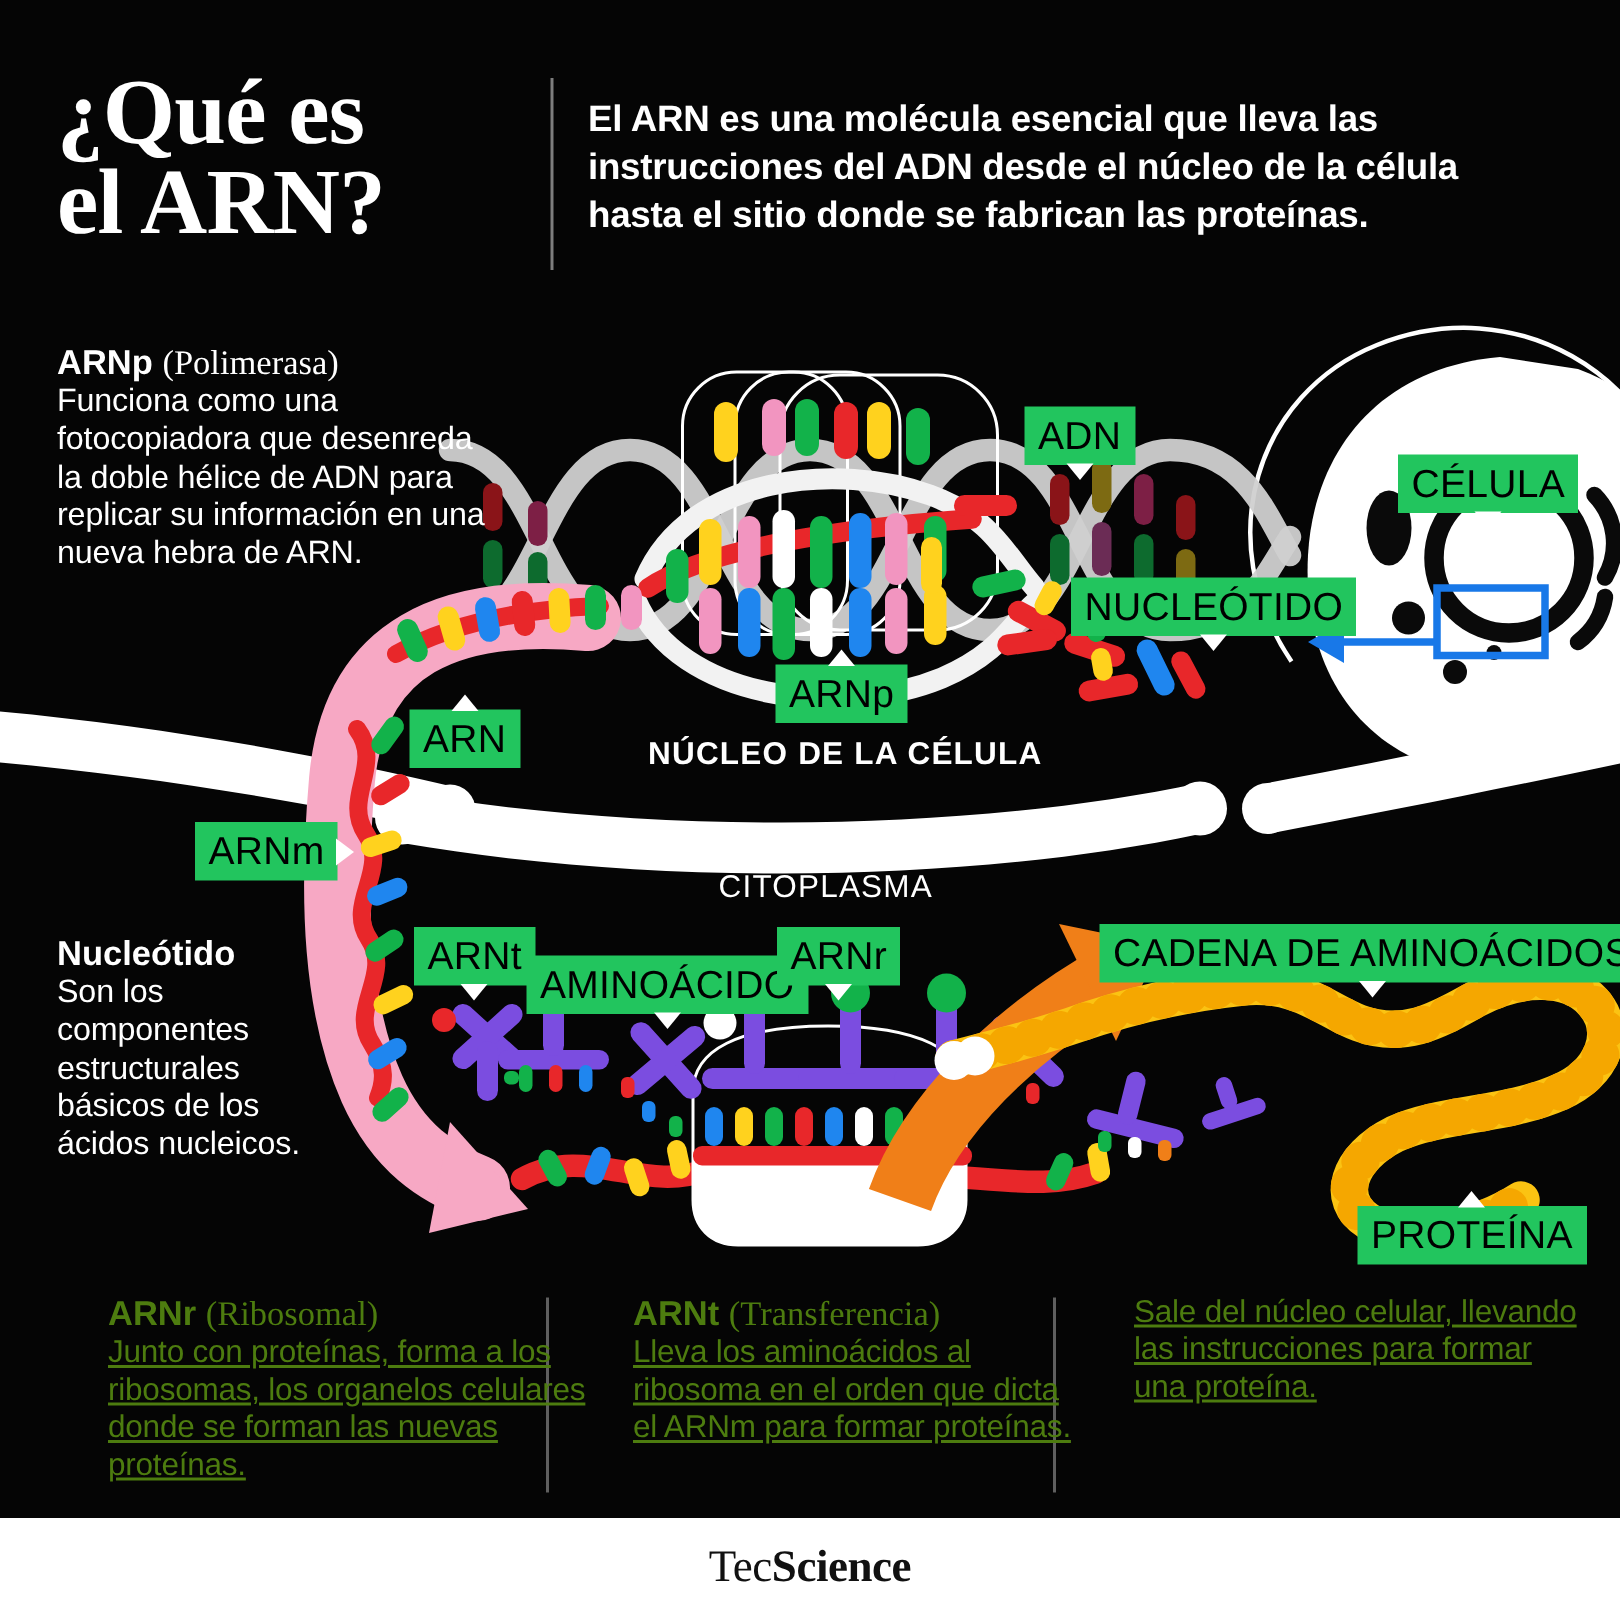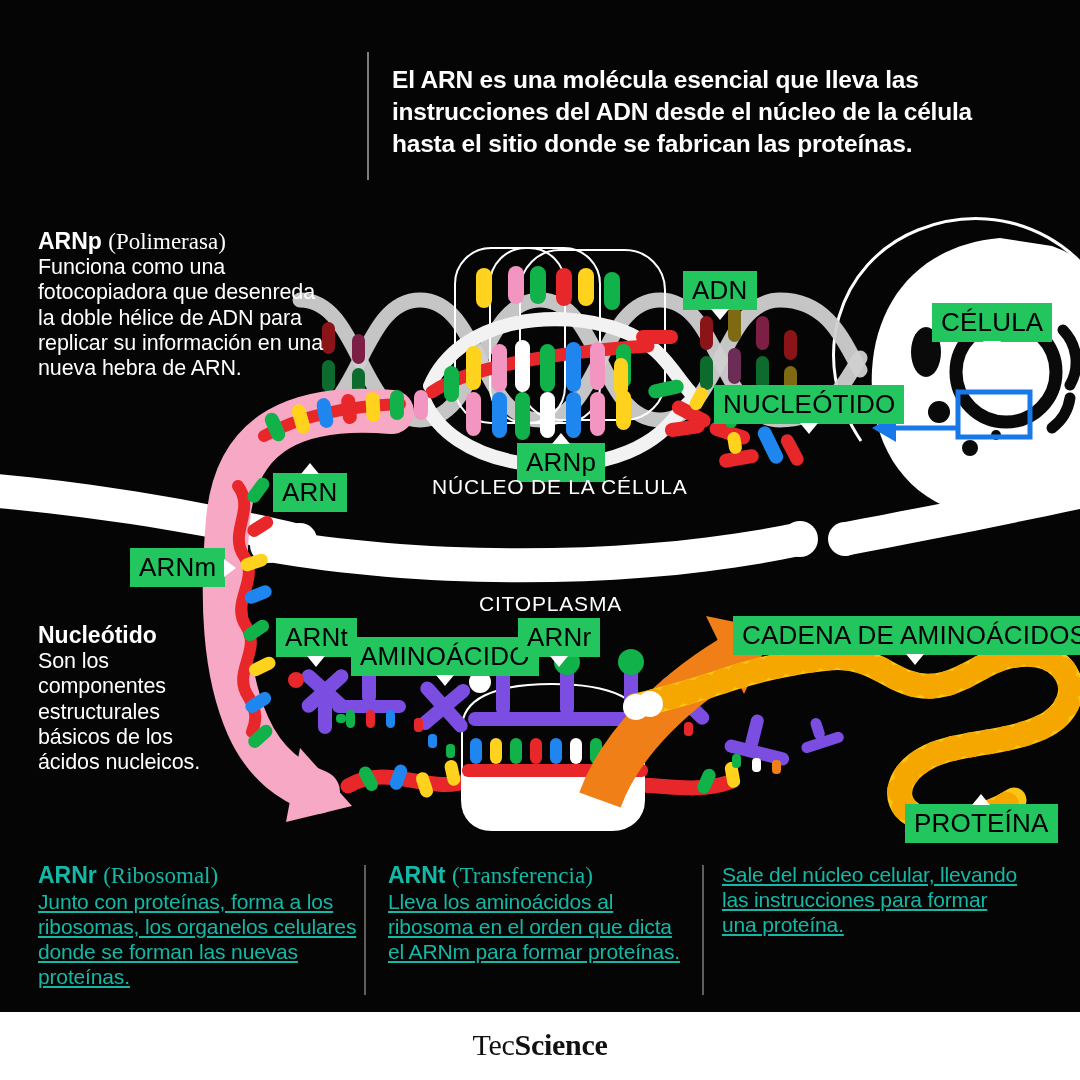--- a/index.html
+++ b/index.html
@@ -20,21 +20,21 @@
   
   .para{position:absolute;color:#fff;}
   .para .lead{font-weight:700;font-size:23px;}
   .para .lead .par{font-family:"Liberation Serif",serif;font-weight:400;font-size:23px;}
   .para .body{font-size:21.5px;line-height:1.18;font-weight:400;letter-spacing:-0.1px;}
   #para-arnp{left:38px;top:228px;width:292px;}
   #para-nuc{left:38px;top:622px;width:175px;}
 
   
   .cols{position:absolute;left:0;top:862px;width:1080px;height:150px;}
-  .col{position:absolute;top:0;width:312px;color:#14b8a6;}
+  .col{position:absolute;top:0;width:312px;color:#4d7c0f;margin-left:34px;}
   .col .lead{font-weight:700;font-size:23px;white-space:nowrap;}
   .col .lead .par{font-family:"Liberation Serif",serif;font-weight:400;}
   .col .body{font-size:21px;line-height:1.19;margin-top:1px;letter-spacing:-0.15px;text-decoration:underline;}
   #col0{left:38px;width:322px;}
   #col1{left:388px;width:300px;}
   #col2{left:722px;width:300px;}
   .coldiv{position:absolute;top:3px;width:2px;height:130px;background:#5f5f5f;}
   #coldiv0{left:364px;}
   #coldiv1{left:702px;}
 
@@ -368,20 +368,24 @@
                  C938,830 986,818 1014,800" fill="none" stroke="#f5a700" stroke-width="25" stroke-linecap="round" stroke-dasharray="1 17"></path>
         <circle cx="636" cy="707" r="13" fill="#ffffff"></circle>
         <circle cx="650" cy="704" r="13" fill="#ffffff"></circle>
       </g>
 
     </g>
   </svg>
   </div>
 
   <div class="hdr">
+    <div class="title">
+      <div>¿Qué es</div>
+      <div>el ARN?</div>
+    </div>
     <div class="hdr-rule"></div>
     <div class="subtitle">El ARN es una molécula esencial que lleva las instrucciones del ADN desde el núcleo de la célula hasta el sitio donde se fabrican las proteínas.</div>
   </div>
 
   <div class="para" id="para-arnp">
     <div class="lead">
       <span>ARNp</span>
       <span class="par">(Polimerasa)</span>
     </div>
     <div class="body">Funciona como una fotocopiadora que desenreda la doble hélice de ADN para replicar su información en una nueva hebra de ARN.</div>
@@ -440,22 +444,22 @@
   <div class="lbl" style="left:733px;top:616px;">
     <span>CADENA DE AMINOÁCIDOS</span>
     <span class="tip tip-down"></span>
   </div>
 
   <div class="lbl" style="left:905px;top:804px;">
     <span>PROTEÍNA</span>
     <span class="tip tip-up"></span>
   </div>
 
-  <div class="ptxt" style="left:432px;top:475px;">NÚCLEO DE LA CÉLULA</div>
-  <div class="ptxt" style="left:479px;top:580px;margin-top:12px;">CITOPLASMA</div>
+  <div class="ptxt" style="left:432px;top:491px;font-weight:bold;">NÚCLEO DE LA CÉLULA</div>
+  <div class="ptxt" style="left:479px;top:580px;">CITOPLASMA</div>
 
   <div class="cols">
     <div class="coldiv" id="coldiv0"></div>
     <div class="coldiv" id="coldiv1"></div>
 
     <div class="col" id="col0">
       <div class="lead">
         <span>ARNr</span>
         <span class="par">(Ribosomal)</span>
       </div>

